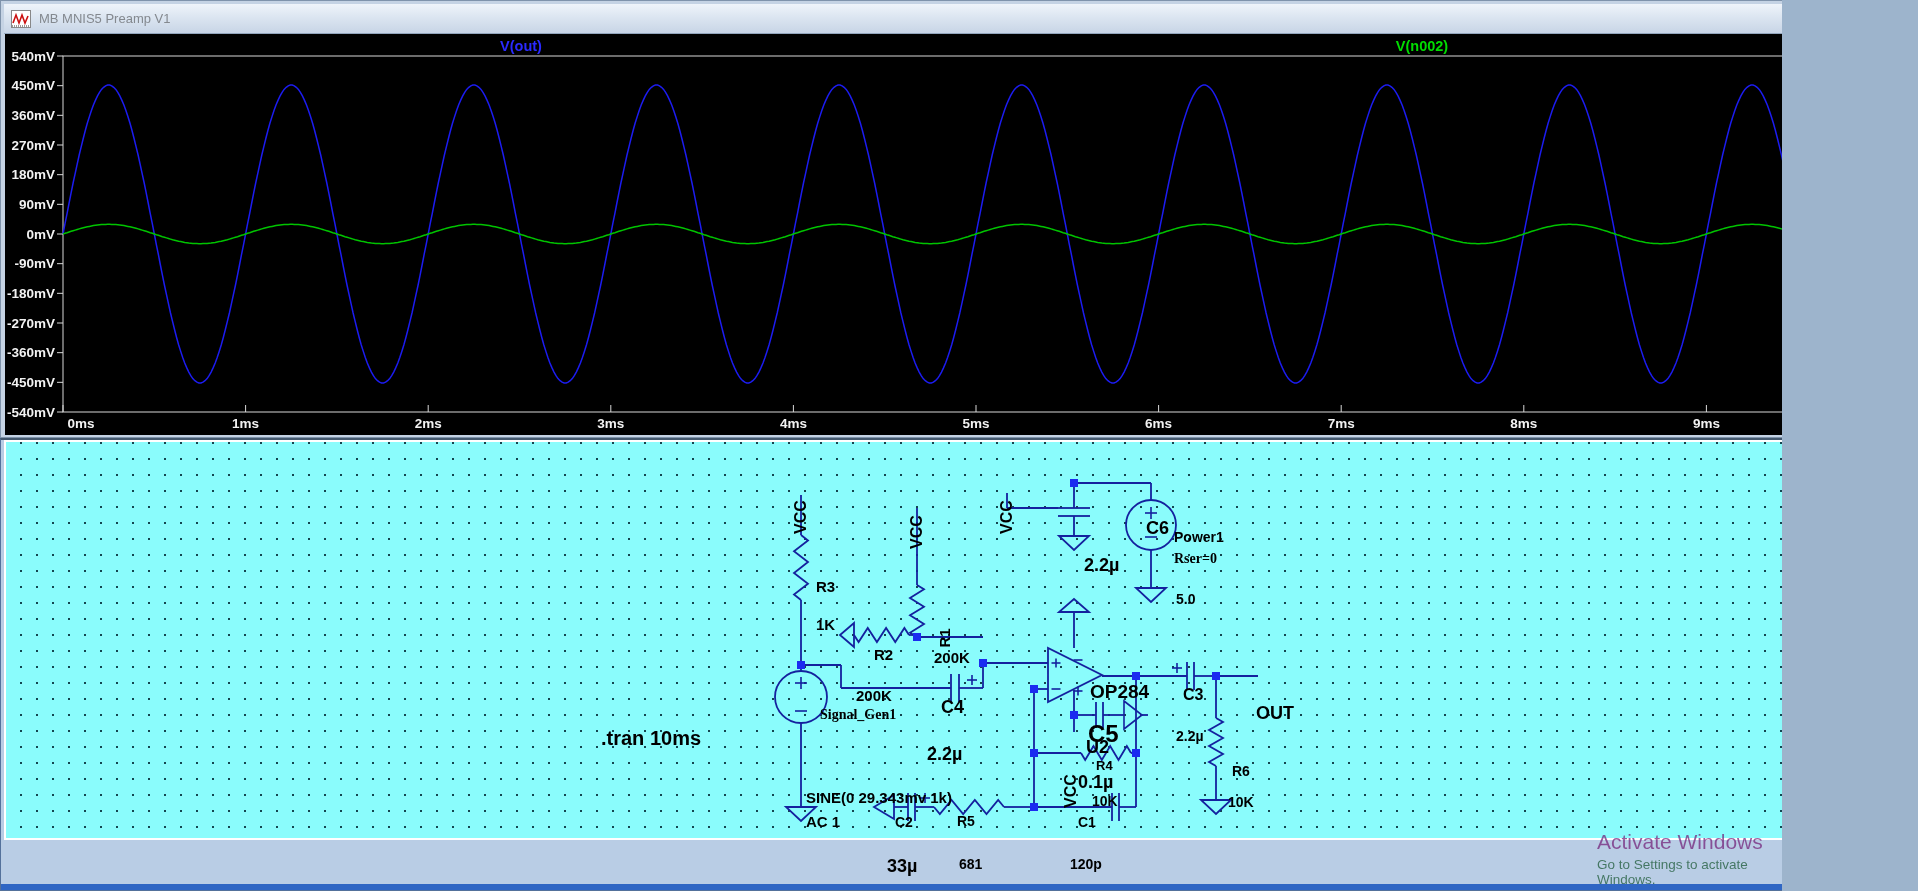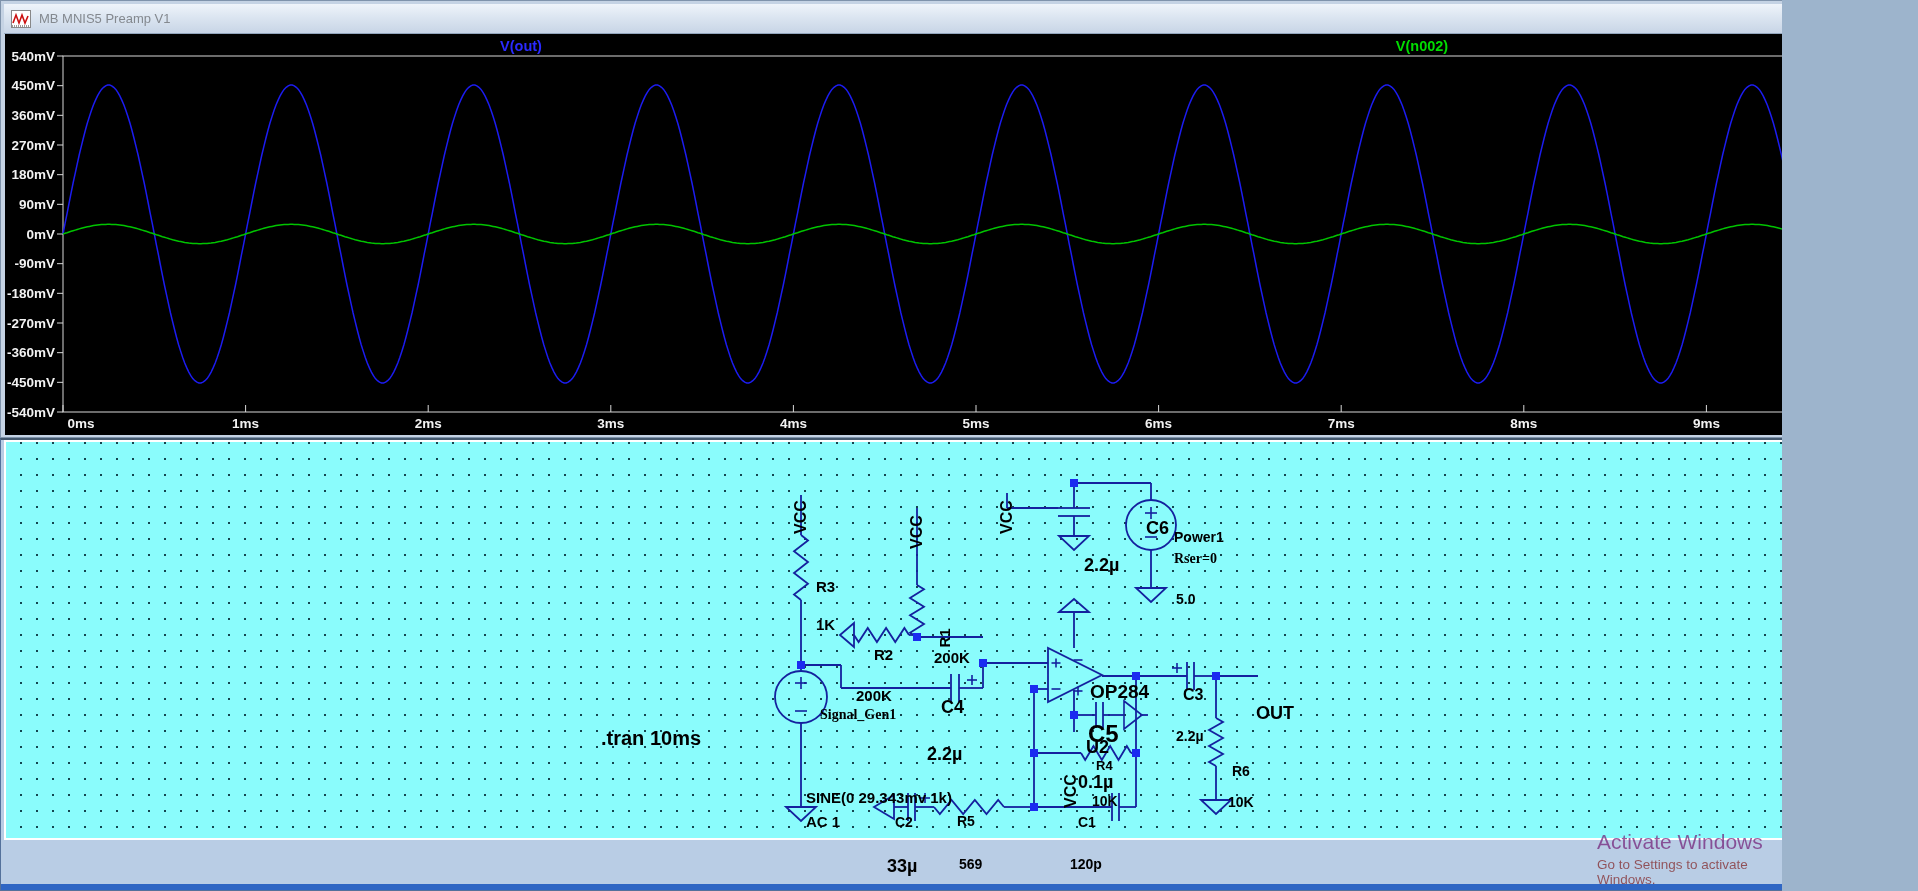--- a/index.html
+++ b/index.html
@@ -34,21 +34,21 @@
     background-size:16px 16px;background-position:7px 9px;}
   #sch-svg{position:absolute;left:0;top:438px;pointer-events:none;}
   #sch-bottom{position:absolute;left:0;right:0;bottom:0;height:6px;background:#2f66c4;}
   
   #sch-labels{position:absolute;left:0;top:0;width:1918px;height:891px;pointer-events:none;}
   .sch-label{position:absolute;color:#000;font-weight:700;white-space:nowrap;line-height:1;
     font-family:"Liberation Sans",sans-serif;}
   .sch-label.rot{transform:translate(-50%,-50%) rotate(-90deg);}
   #watermark{position:absolute;left:1597px;top:830px;pointer-events:none;}
   #wm1{font-size:21px;color:#701a75;opacity:.7;}
-  #wm2{font-size:13.5px;color:#7f1d1d;opacity:.7;margin-top:3px;}
+  #wm2{font-size:13.5px;color:#14532d;opacity:.7;margin-top:3px;}
 </style>
 </head>
 <body>
 
 <div id="stage">
 
   <div class="win" id="win-plot">
     <div class="titlebar" id="tb-plot">
       <svg class="tb-icon" viewBox="0 0 20 18">
         <rect x="0.5" y="0.5" width="19" height="17" fill="#ffffff" stroke="#888888"></rect>
@@ -271,21 +271,21 @@
       <span class="sch-label" style="left: 1078px; top: 773px; font-size: 18px;">0.1µ</span>
       <span class="sch-label" style="left: 1092px; top: 794px; font-size: 14px;">10K</span>
       <span class="sch-label" style="left: 1183px; top: 687px; font-size: 16px;">C3</span>
       <span class="sch-label" style="left: 1176px; top: 729px; font-size: 14px;">2.2µ</span>
       <span class="sch-label" style="left: 1256px; top: 704px; font-size: 18px;">OUT</span>
       <span class="sch-label" style="left: 1232px; top: 764px; font-size: 14px;">R6</span>
       <span class="sch-label" style="left: 1228px; top: 795px; font-size: 14px;">10K</span>
       <span class="sch-label" style="left: 895px; top: 815px; font-size: 14px;">C2</span>
       <span class="sch-label" style="left: 875px; top: 857px; font-size: 18px; margin-left: 12px;">33µ</span>
       <span class="sch-label" style="left: 957px; top: 814px; font-size: 14px;">R5</span>
-      <span class="sch-label" style="left: 959px; top: 857px; font-size: 14px;">569</span>
+      <span class="sch-label" style="left: 959px; top: 857px; font-size: 14px;">681</span>
       <span class="sch-label" style="left: 1078px; top: 815px; font-size: 14px;">C1</span>
       <span class="sch-label" style="left: 1070px; top: 857px; font-size: 14px;">120p</span>
     </div>
 
   <div id="watermark">
     <div id="wm1">Activate Windows</div>
     <div id="wm2">Go to Settings to activate Windows.</div>
   </div>
 
 </div>

